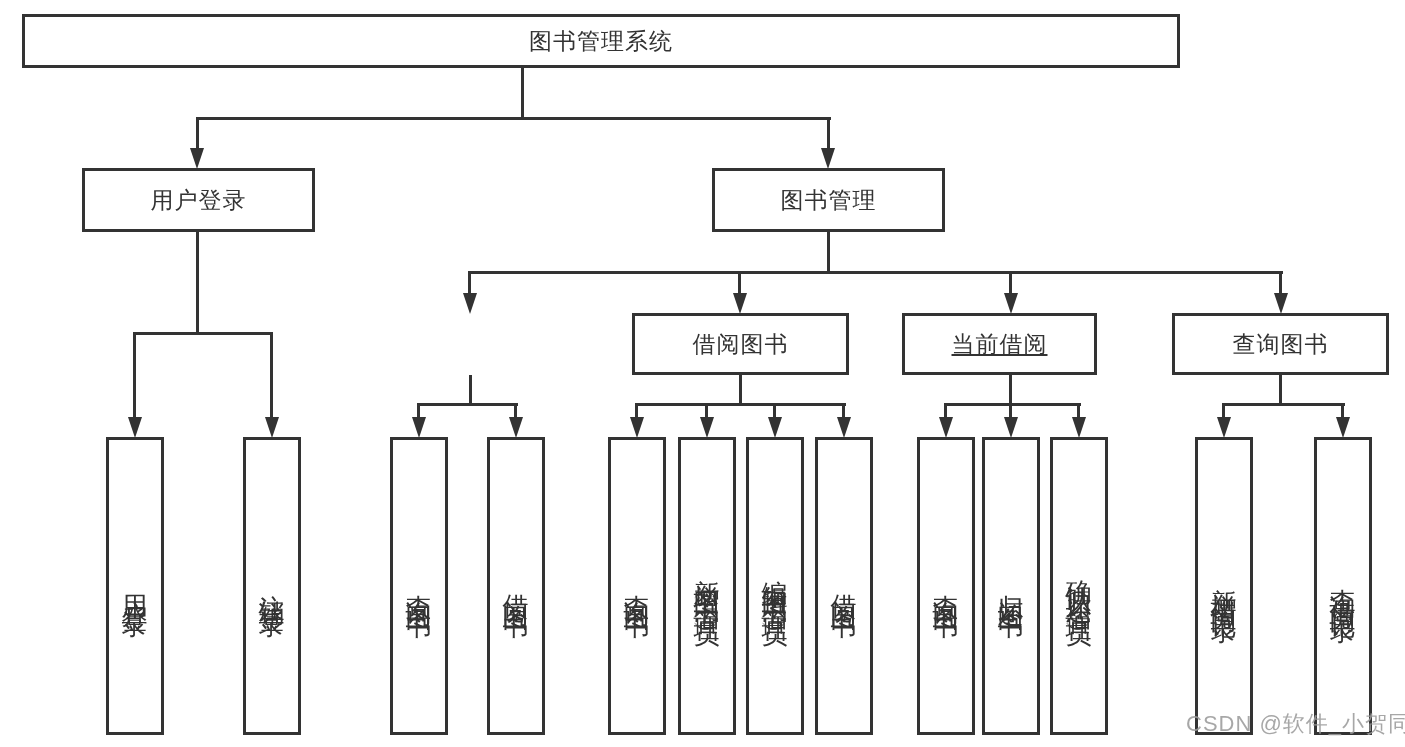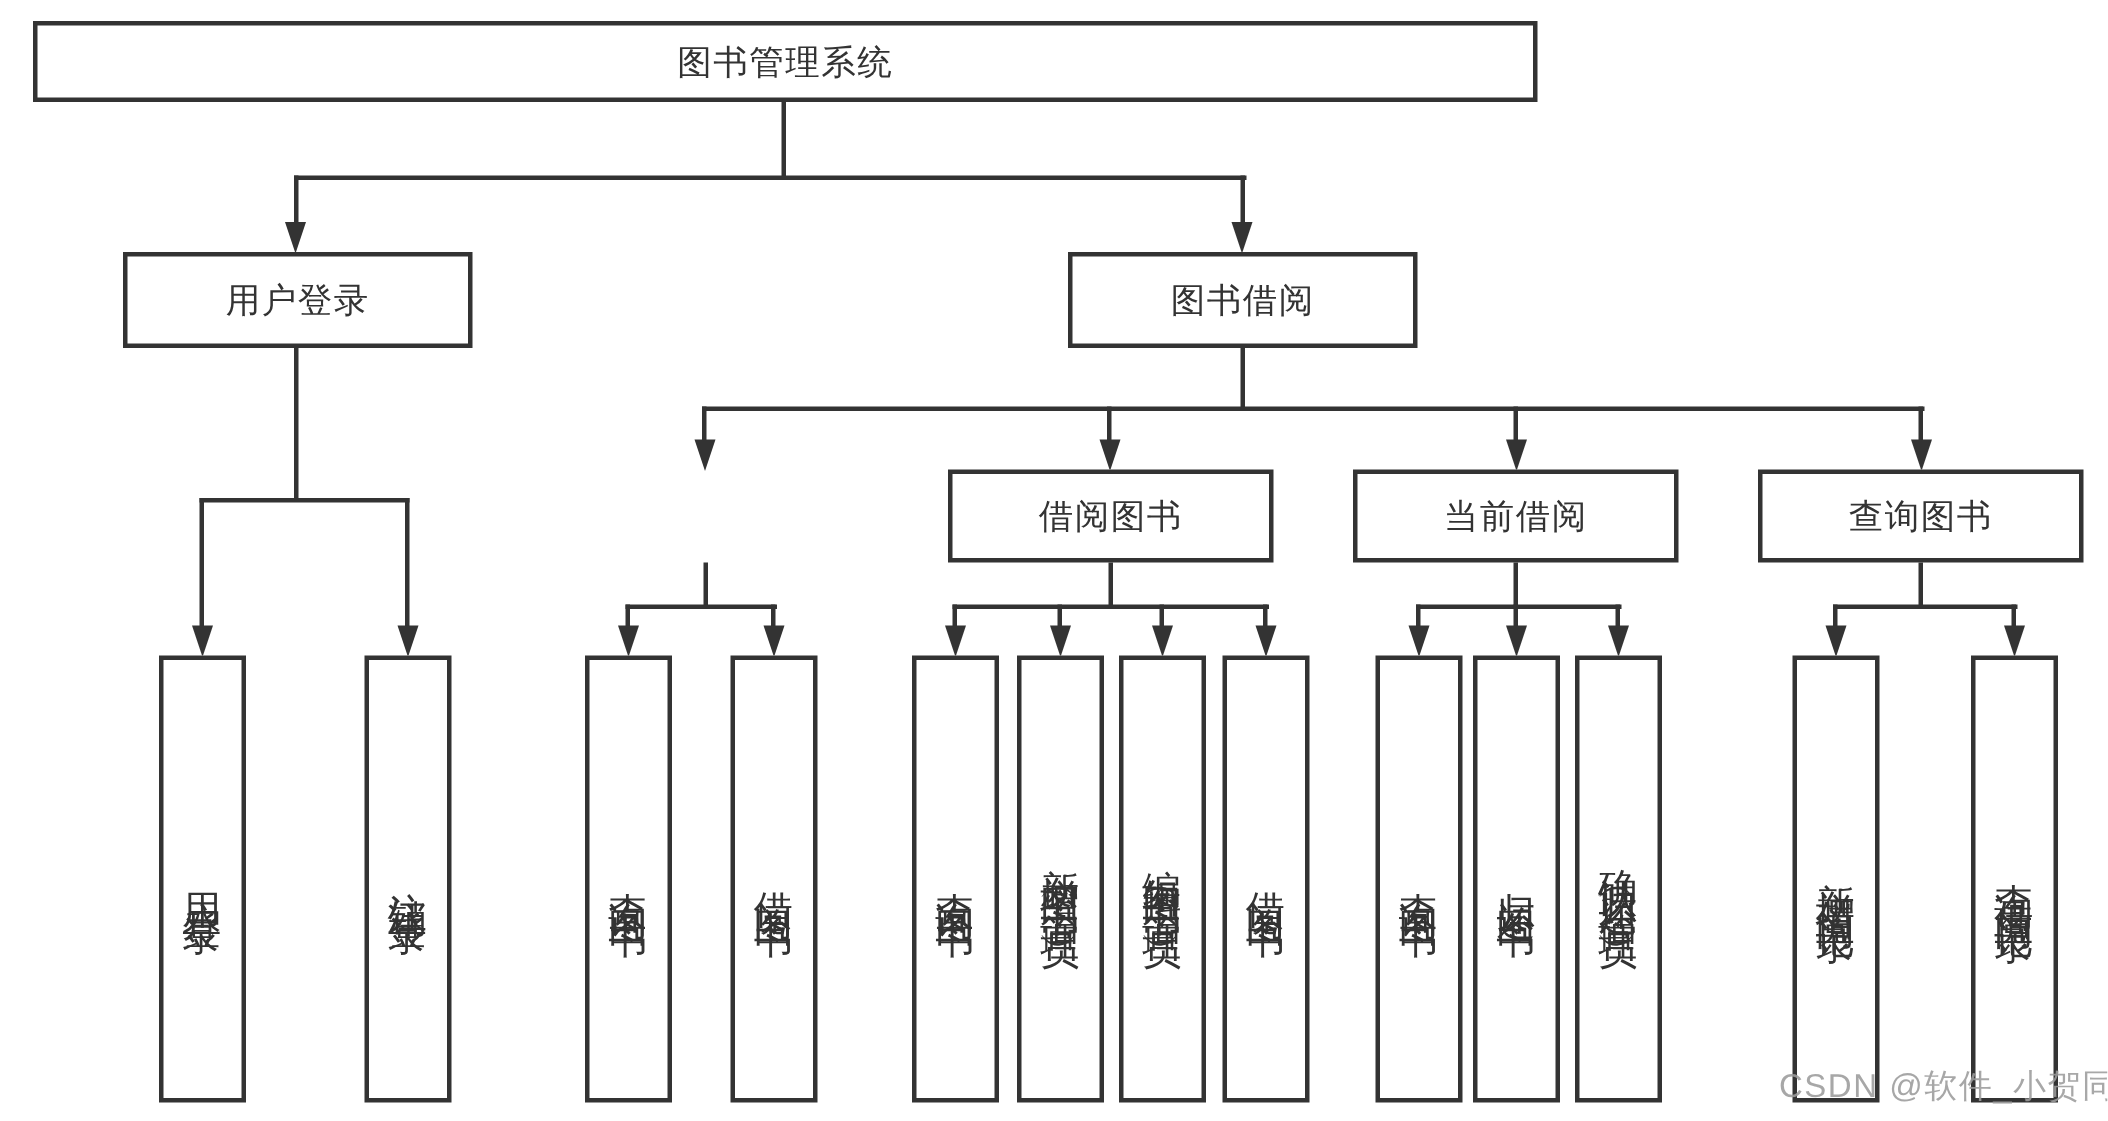--- a/index.html
+++ b/index.html
@@ -17,36 +17,36 @@
   .vl{position:absolute;width:3px;background:#333333;}
   .hl{position:absolute;height:3px;background:#333333;}
   .ar{position:absolute;width:0;height:0;border-left:7px solid transparent;border-right:7px solid transparent;border-top:21px solid #333333;}
   .wm{position:absolute;font-size:22px;letter-spacing:1px;color:#9c9c9c;opacity:.88;white-space:nowrap;}
 </style>
 </head>
 <body>
 
 <div id="stage">
 
-  <div class="box hbox" style="left:22px;top:14px;width:1003px;height:54px;">
+  <div class="box hbox" style="left:22px;top:14px;width:1158px;height:54px;">
     <span>图书管理系统</span>
   </div>
 
   <div class="vl" style="left:521px;top:68px;height:52px;"></div>
   <div class="hl" style="left:196px;top:117px;width:635px;"></div>
   <div class="vl" style="left:196px;top:117px;height:33px;"></div>
   <div class="vl" style="left:827px;top:117px;height:33px;"></div>
   <div class="ar" style="left:190px;top:148px;"></div>
   <div class="ar" style="left:821px;top:148px;"></div>
 
   <div class="box hbox" style="left:82px;top:168px;width:233px;height:64px;">
     <span>用户登录</span>
   </div>
   <div class="box hbox" style="left:712px;top:168px;width:233px;height:64px;">
-    <span>图书借阅</span>
+    <span>图书管理</span>
   </div>
 
   <div class="vl" style="left:196px;top:232px;height:102px;"></div>
   <div class="hl" style="left:133px;top:332px;width:140px;"></div>
   <div class="vl" style="left:133px;top:332px;height:87px;"></div>
   <div class="vl" style="left:270px;top:332px;height:87px;"></div>
   <div class="ar" style="left:128px;top:417px;"></div>
   <div class="ar" style="left:265px;top:417px;"></div>
 
   <div class="box vbox" style="left:106px;">
@@ -63,21 +63,21 @@
   <div class="vl" style="left:1009px;top:271px;height:24px;"></div>
   <div class="vl" style="left:1279px;top:271px;height:24px;"></div>
   <div class="ar" style="left:463px;top:293px;"></div>
   <div class="ar" style="left:733px;top:293px;"></div>
   <div class="ar" style="left:1004px;top:293px;"></div>
   <div class="ar" style="left:1274px;top:293px;"></div>
 
   <div class="box hbox" style="left:632px;top:313px;width:217px;height:62px;">
     <span>借阅图书</span>
   </div>
-  <div class="box hbox" style="left:902px;top:313px;width:217px;height:62px;">
+  <div class="box hbox" style="left:902px;top:313px;width:195px;height:62px;text-decoration:underline;">
     <span>当前借阅</span>
   </div>
   <div class="box hbox" style="left:1172px;top:313px;width:217px;height:62px;">
     <span>查询图书</span>
   </div>
 
   <div class="vl" style="left:469px;top:375px;height:30px;"></div>
   <div class="hl" style="left:417px;top:403px;width:101px;"></div>
   <div class="vl" style="left:417px;top:403px;height:16px;"></div>
   <div class="vl" style="left:514px;top:403px;height:16px;"></div>

